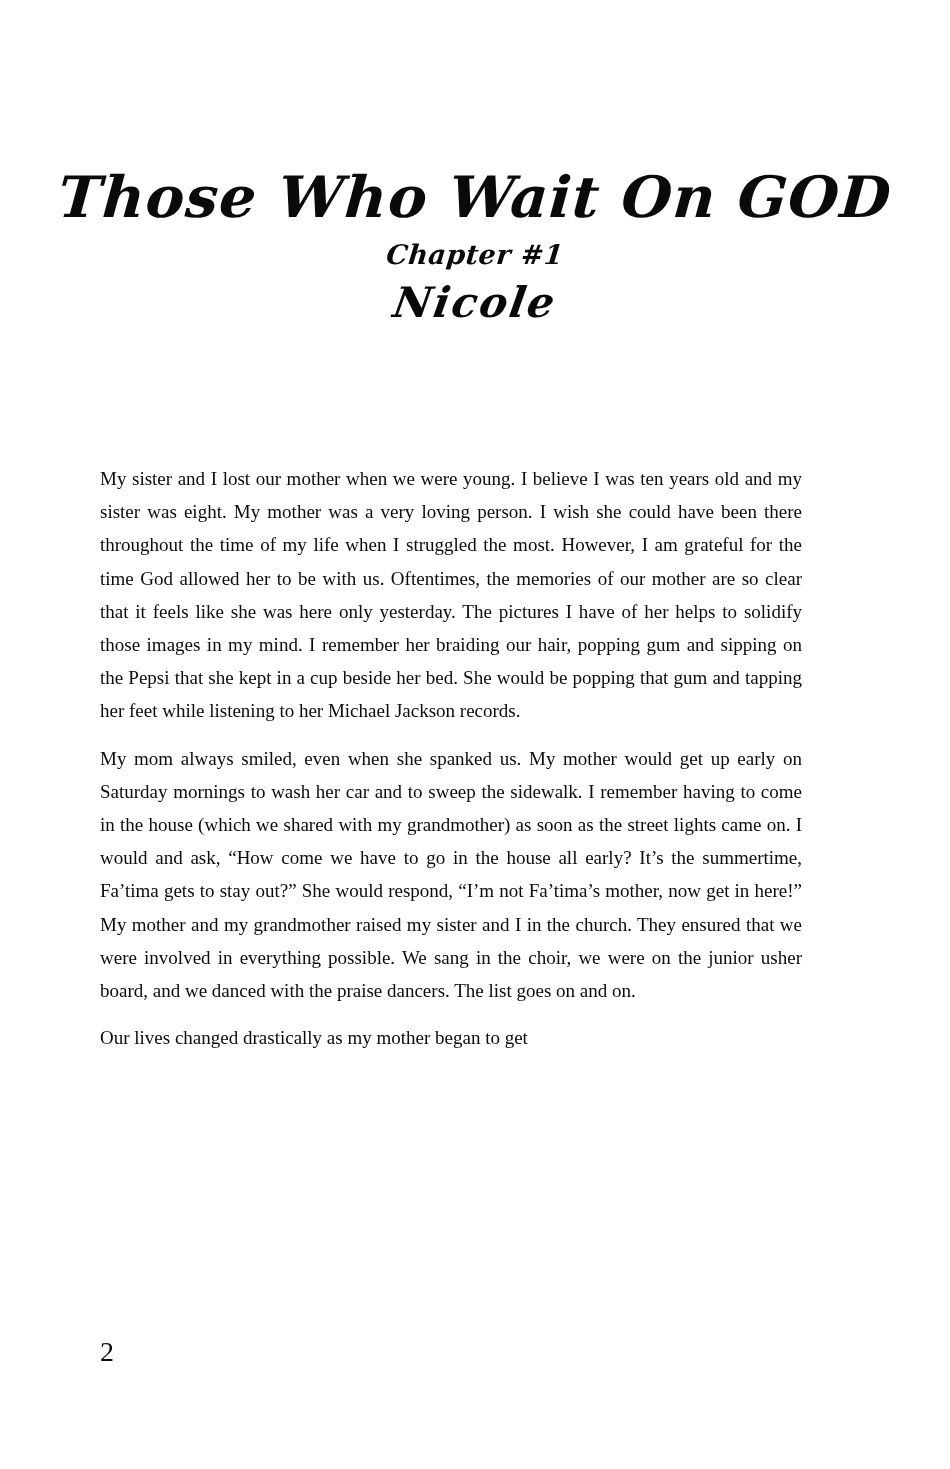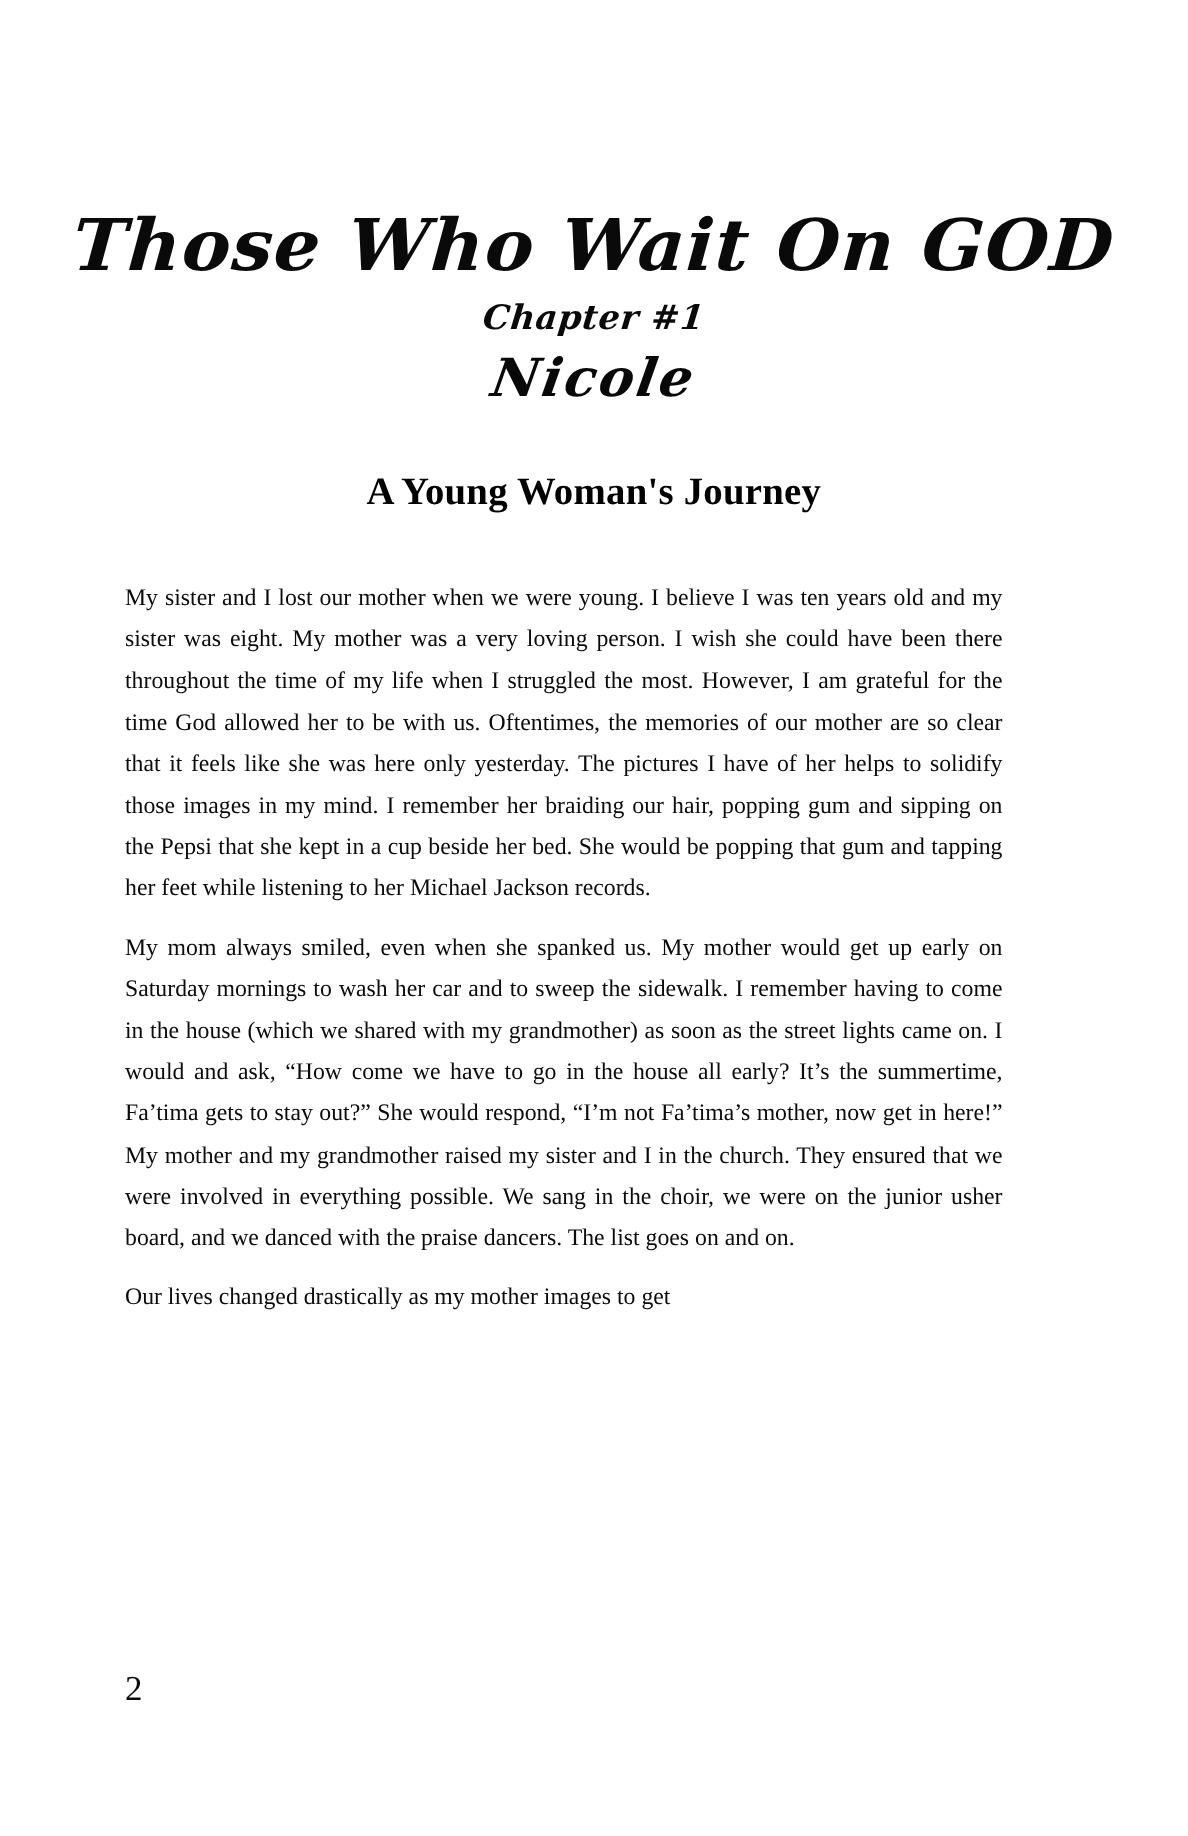--- a/index.html
+++ b/index.html
@@ -132,23 +132,22 @@
 <body>
 
 <div class="page">
 
   <div class="title-block">
     <div class="book-title">Those Who Wait On GOD</div>
     <div class="chapter-label">Chapter #1</div>
     <div class="chapter-name">Nicole</div>
   </div>
 
-  <h2 class="section-heading">A Young Woman's Journey</h2>
 
   <div class="body-column">
     <p class="body-paragraph">My sister and I lost our mother when we were young. I believe I was ten years old and my sister was eight. My mother was a very loving person. I wish she could have been there throughout the time of my life when I struggled the most. However, I am grateful for the time God allowed her to be with us. Oftentimes, the memories of our mother are so clear that it feels like she was here only yesterday. The pictures I have of her helps to solidify those images in my mind. I remember her braiding our hair, popping gum and sipping on the Pepsi that she kept in a cup beside her bed. She would be popping that gum and tapping her feet while listening to her Michael Jackson records.</p>
     <p class="body-paragraph">My mom always smiled, even when she spanked us. My mother would get up early on Saturday mornings to wash her car and to sweep the sidewalk. I remember having to come in the house (which we shared with my grandmother) as soon as the street lights came on. I would and ask, “How come we have to go in the house all early? It’s the summertime, Fa’tima gets to stay out?” She would respond, “I’m not Fa’tima’s mother, now get in here!” My mother and my grandmother raised my sister and I in the church. They ensured that we were involved in everything possible. We sang in the choir, we were on the junior usher board, and we danced with the praise dancers. The list goes on and on.</p>
-    <p class="body-paragraph truncated">Our lives changed drastically as my mother images to get</p>
+    <p class="body-paragraph truncated">Our lives changed drastically as my mother began to get</p>
   </div>
 
   <div class="page-number">2</div>
 
 </div>
 
 </body></html>

